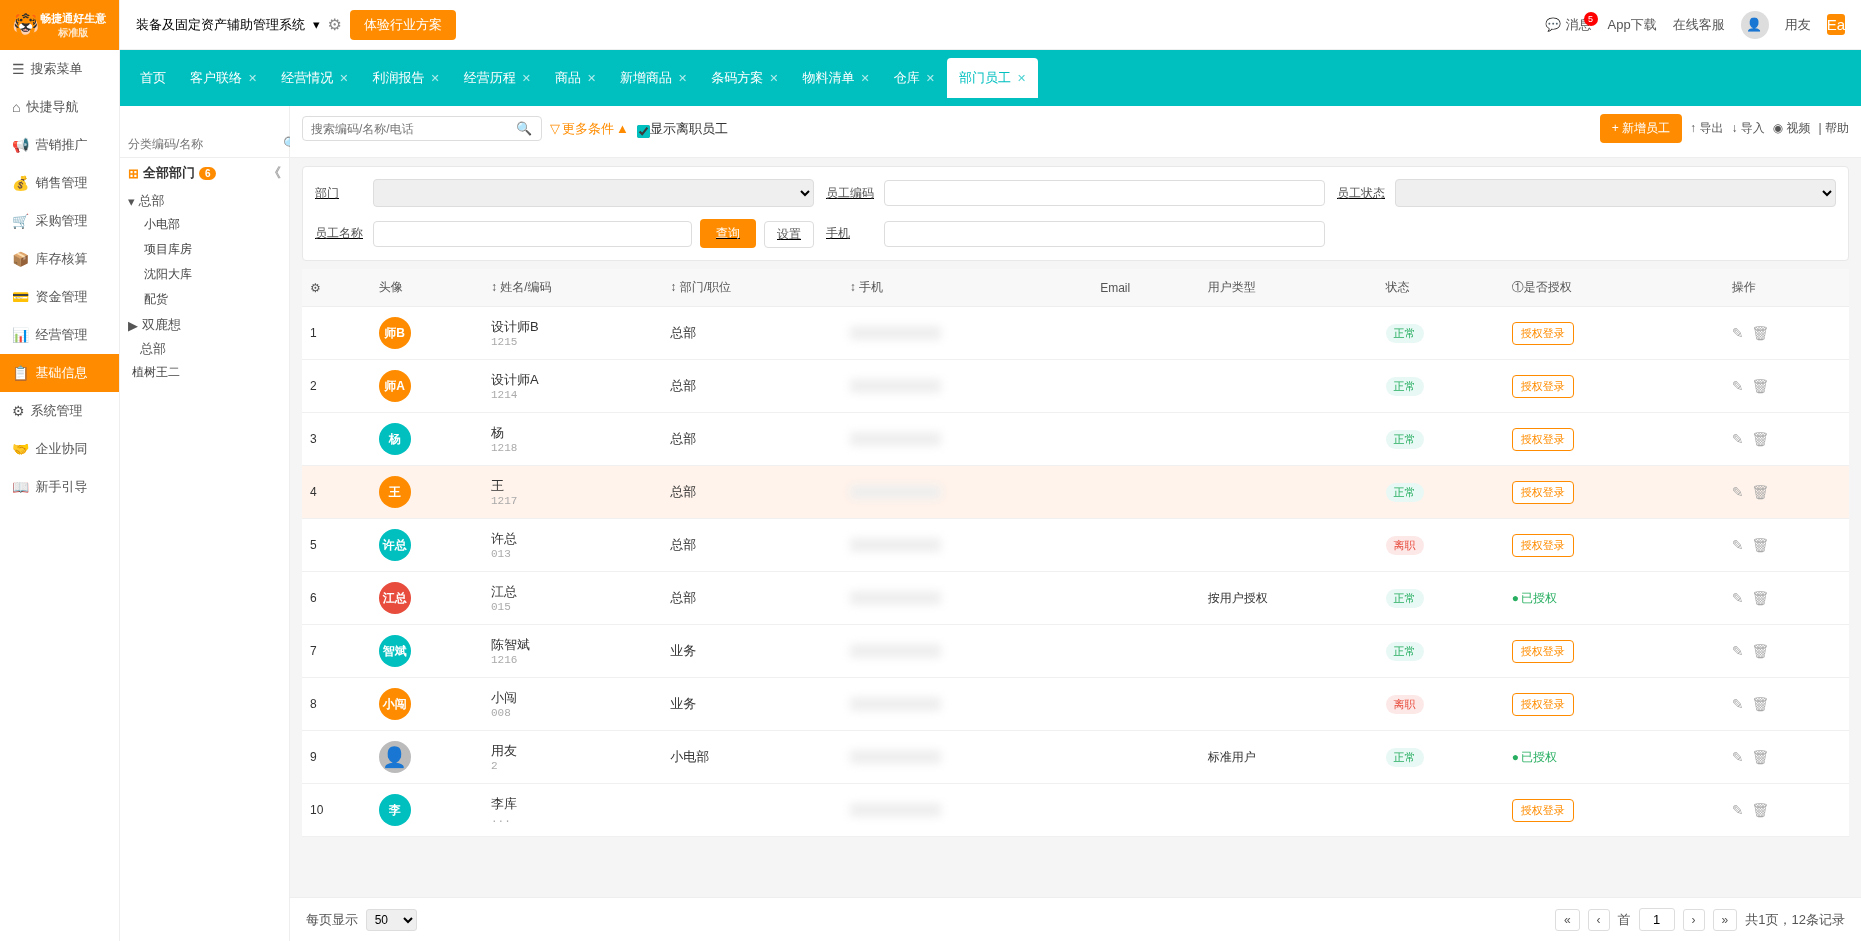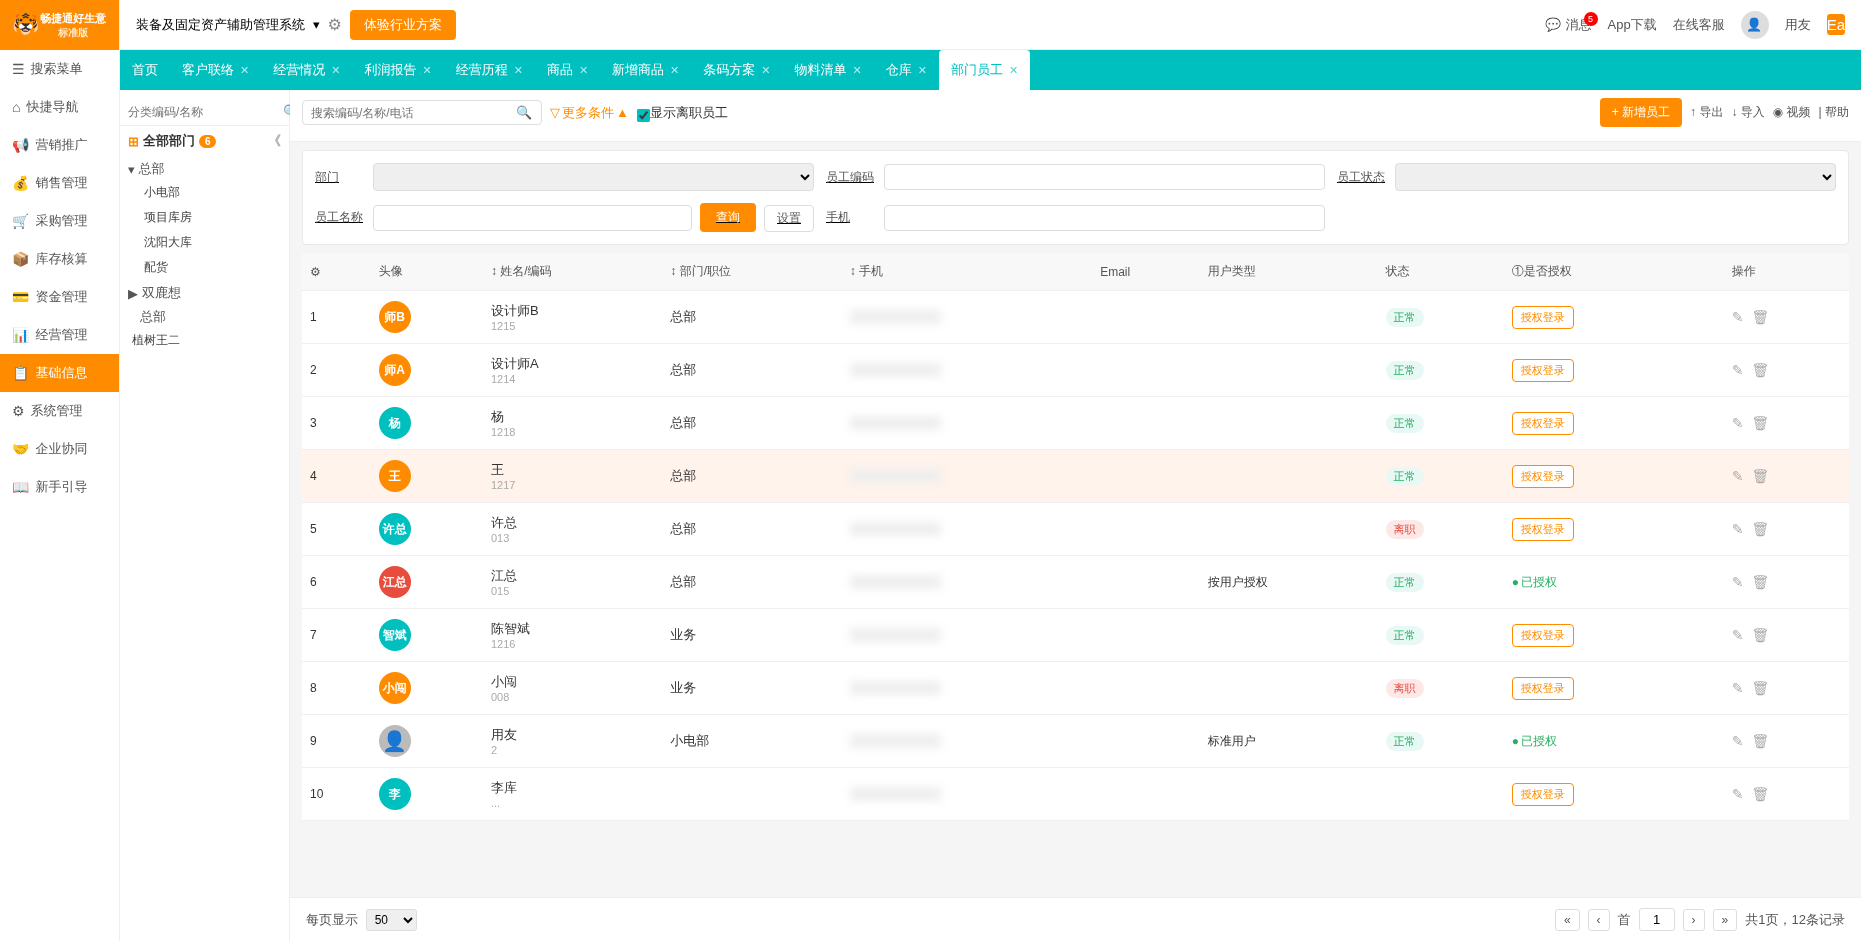--- a/index.html
+++ b/index.html
@@ -19,30 +19,30 @@
     .topbar { height: 50px; background: #fff; border-bottom: 1px solid #eee; display: flex; align-items: center; justify-content: space-between; padding: 0 16px; }
     .topbar-left { display: flex; align-items: center; gap: 8px; }
     .topbar-dropdown { border: none; background: none; font-size: 13px; cursor: pointer; }
     .topbar-gear { color: #888; cursor: pointer; font-size: 16px; }
     .topbar-btn { background: #ff8c00; color: white; border: none; padding: 6px 14px; border-radius: 4px; cursor: pointer; font-size: 13px; }
     .topbar-right { display: flex; align-items: center; gap: 16px; color: #555; font-size: 12px; }
     .topbar-right .badge { position: relative; display: inline-block; }
     .topbar-right .badge-dot { position: absolute; top: -4px; right: -6px; background: red; color: white; border-radius: 50%; width: 14px; height: 14px; font-size: 9px; display: flex; align-items: center; justify-content: center; }
 
     
-    .navtabs { background: #00bfbf; display: flex; align-items: center; height: 40px; padding: 0 0; overflow-x: auto; }
+    .navtabs { background: #00bfbf; display: flex; align-items: center; height: 56px; padding: 0 8px; overflow-x: auto; }
     .navtab { color: white; padding: 0 12px; height: 40px; display: flex; align-items: center; cursor: pointer; font-size: 13px; white-space: nowrap; }
     .navtab.active { background: white; color: #00bfbf; border-radius: 4px 4px 0 0; }
     .navtab .close { margin-left: 6px; font-size: 11px; opacity: 0.7; }
 
     
     .content { flex: 1; overflow-y: auto; display: flex; }
 
     
-    .dept-panel { width: 170px; background: #fff; border-right: 1px solid #eee; flex-shrink: 0; padding: 8px 0; }
+    .dept-panel { width: 170px; background: #fff; border-right: 1px solid #eee; flex-shrink: 0; padding: 24px 0; }
     .dept-search { display: flex; align-items: center; border-bottom: 1px solid #eee; padding: 6px 8px; }
     .dept-search input { border: none; outline: none; font-size: 12px; flex: 1; }
     .dept-search .s-icon { color: #aaa; }
     .dept-all { display: flex; align-items: center; padding: 6px 8px; font-size: 12px; font-weight: bold; color: #333; cursor: pointer; }
     .dept-all .icon-grid { color: #ff8c00; margin-right: 4px; }
     .dept-all .count-badge { background: #ff8c00; color: white; border-radius: 10px; padding: 1px 6px; font-size: 10px; margin-left: 4px; }
     .dept-all .collapse-icon { margin-left: auto; color: #aaa; }
     .dept-section { font-size: 12px; color: #555; padding: 4px 8px 2px 8px; display: flex; align-items: center; }
     .dept-section .arrow { margin-right: 4px; }
     .dept-child { padding: 4px 8px 4px 24px; font-size: 12px; color: #444; cursor: pointer; }
@@ -79,21 +79,21 @@
     thead tr { background: #f8f8f8; }
     th { padding: 10px 8px; text-align: left; font-size: 12px; color: #555; font-weight: normal; border-bottom: 1px solid #eee; white-space: nowrap; }
     td { padding: 10px 8px; font-size: 12px; color: #333; border-bottom: 1px solid #f0f0f0; vertical-align: middle; }
     tr.highlighted { background: #fff3eb; }
     .avatar { width: 32px; height: 32px; border-radius: 50%; display: flex; align-items: center; justify-content: center; color: white; font-size: 12px; font-weight: bold; }
     .av-orange { background: #ff8c00; }
     .av-teal { background: #00bfbf; }
     .av-red { background: #e74c3c; }
     .av-gray { background: #bbb; }
     .emp-name { font-size: 13px; color: #333; }
-    .emp-code { font-size: 11px; color: #aaa; }
+    .emp-code { font-size: 11px; color: #aaa; font-family: Liberation Mono, monospace; }
     .status-badge { display: inline-block; padding: 2px 8px; border-radius: 10px; font-size: 11px; }
     .status-normal { background: #e8f8f5; color: #27ae60; }
     .status-resigned { background: #fde8e8; color: #e74c3c; }
     .btn-authorize { border: 1px solid #ff8c00; color: #ff8c00; background: white; border-radius: 4px; padding: 3px 8px; cursor: pointer; font-size: 11px; }
     .authorized { color: #27ae60; font-size: 12px; }
     .authorized::before { content: '●'; margin-right: 2px; }
     .action-icons { display: flex; gap: 8px; color: #aaa; }
     .action-icons span { cursor: pointer; font-size: 14px; }
 
     

